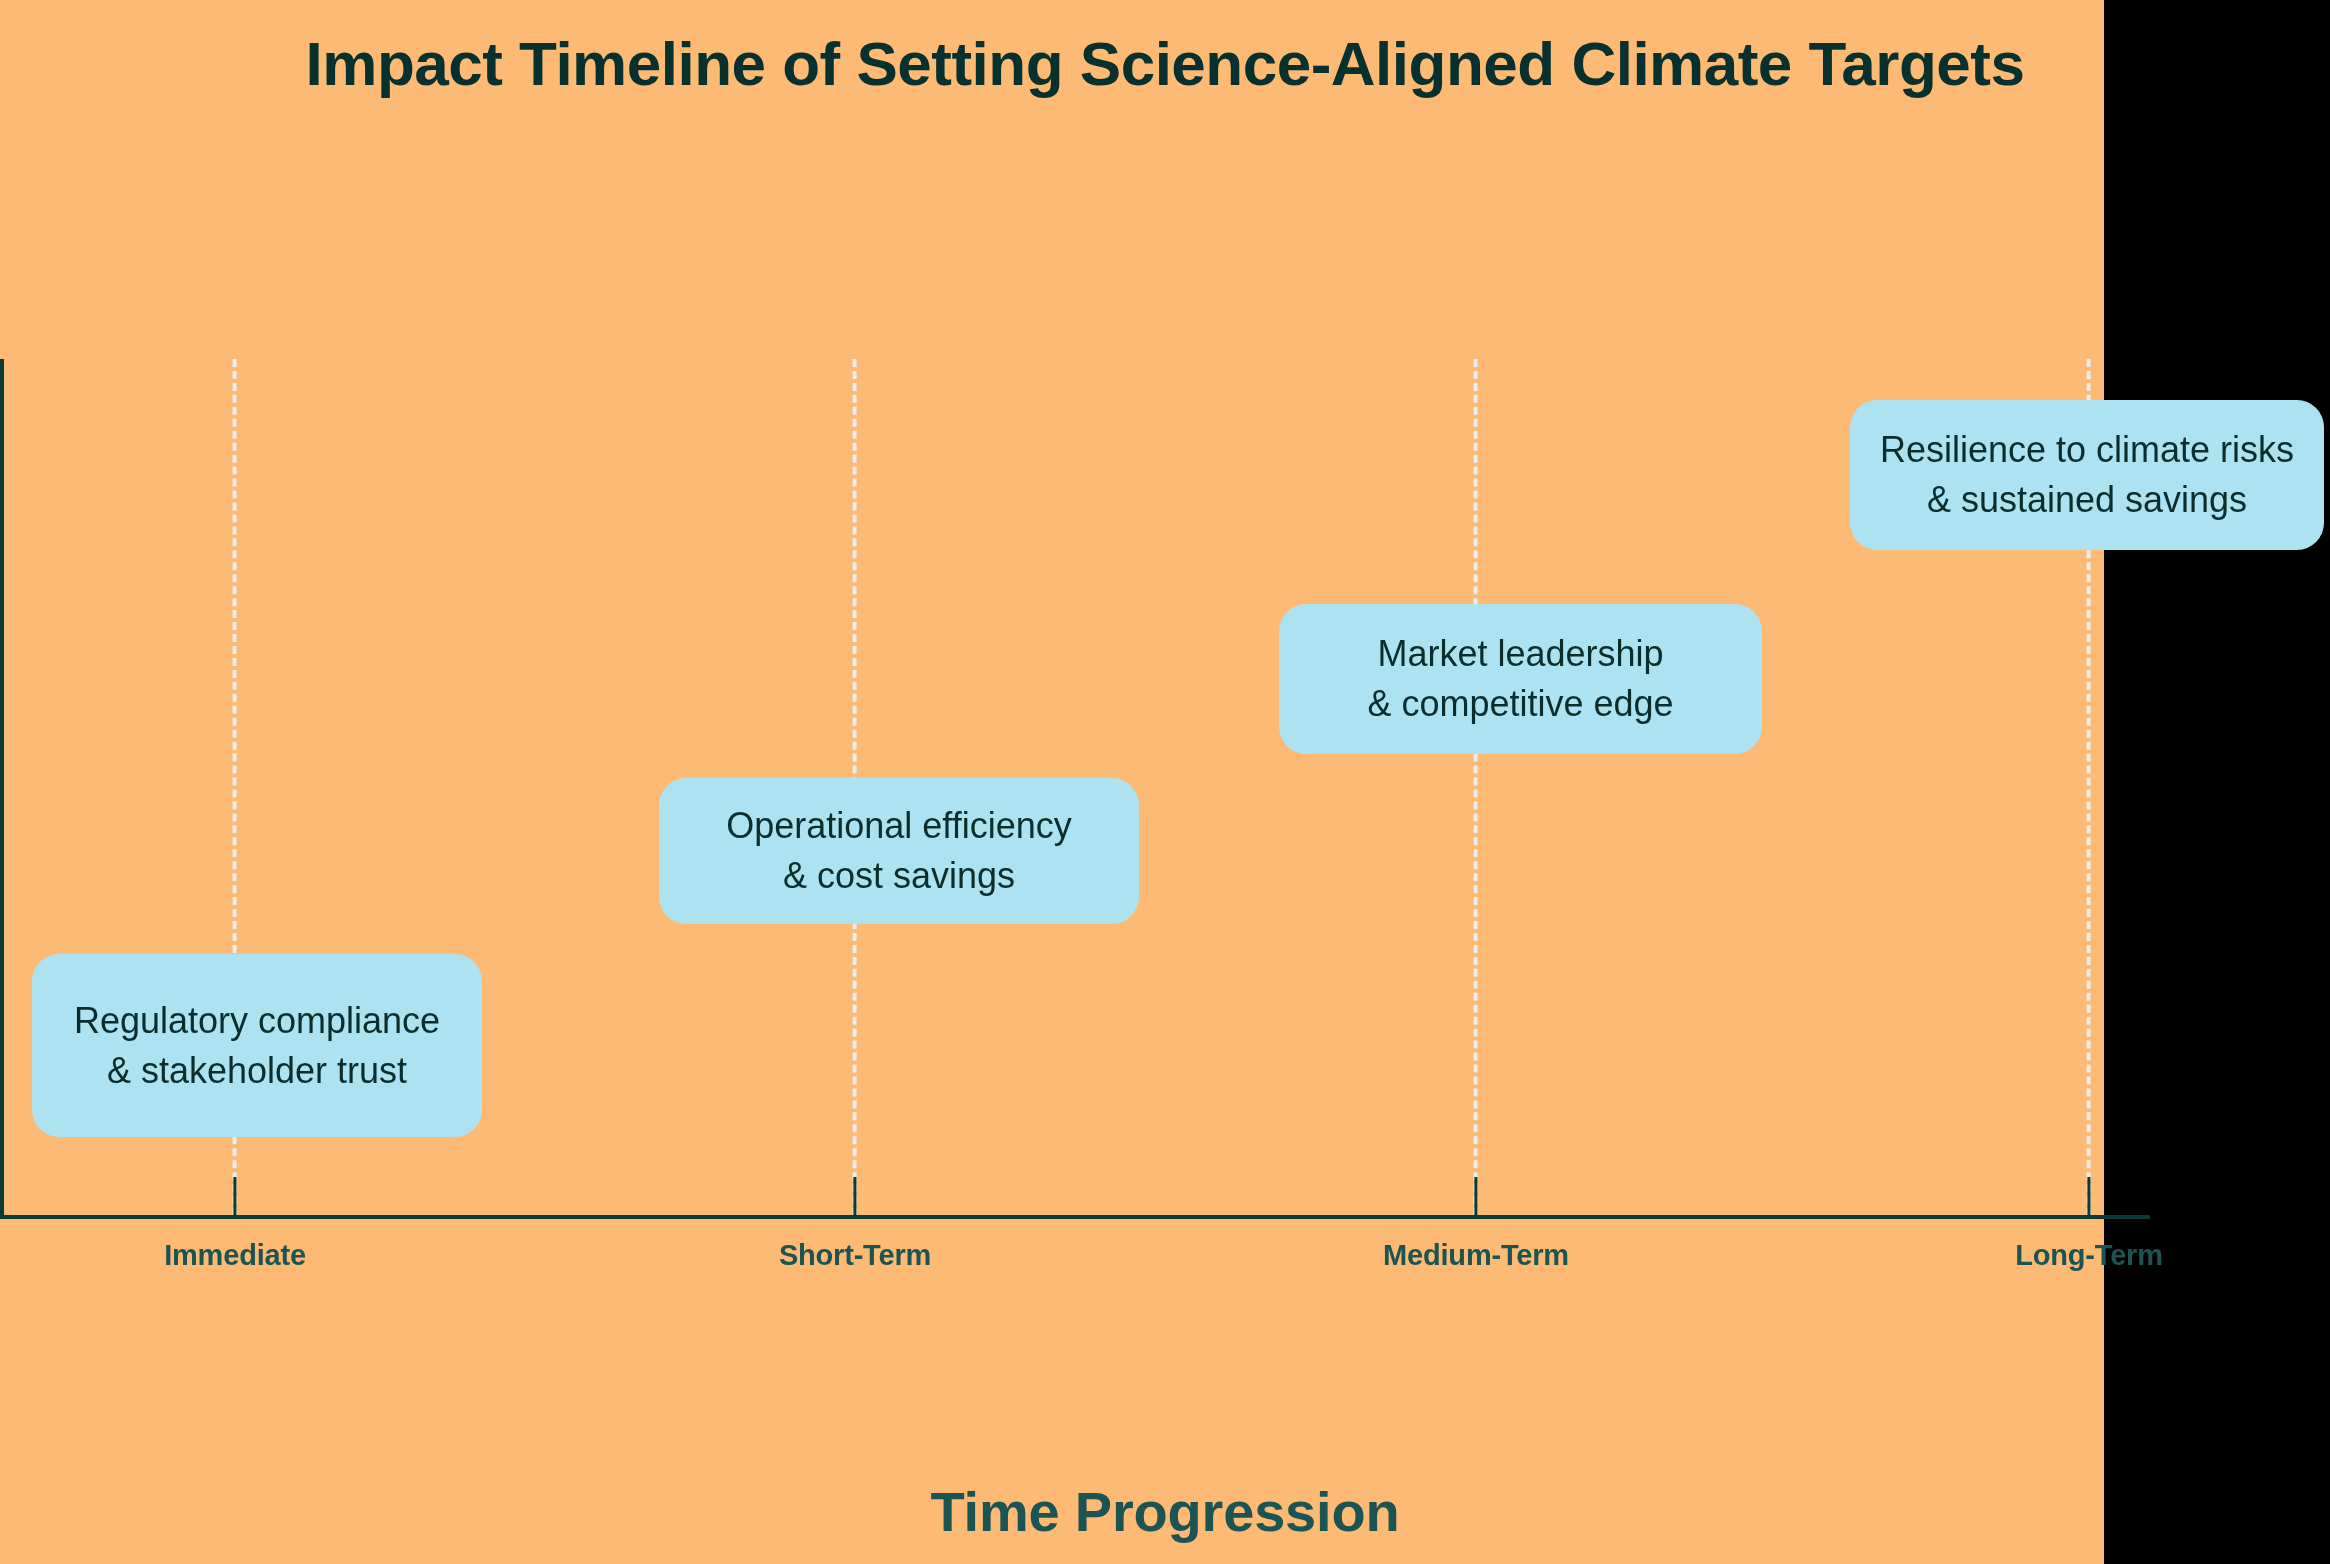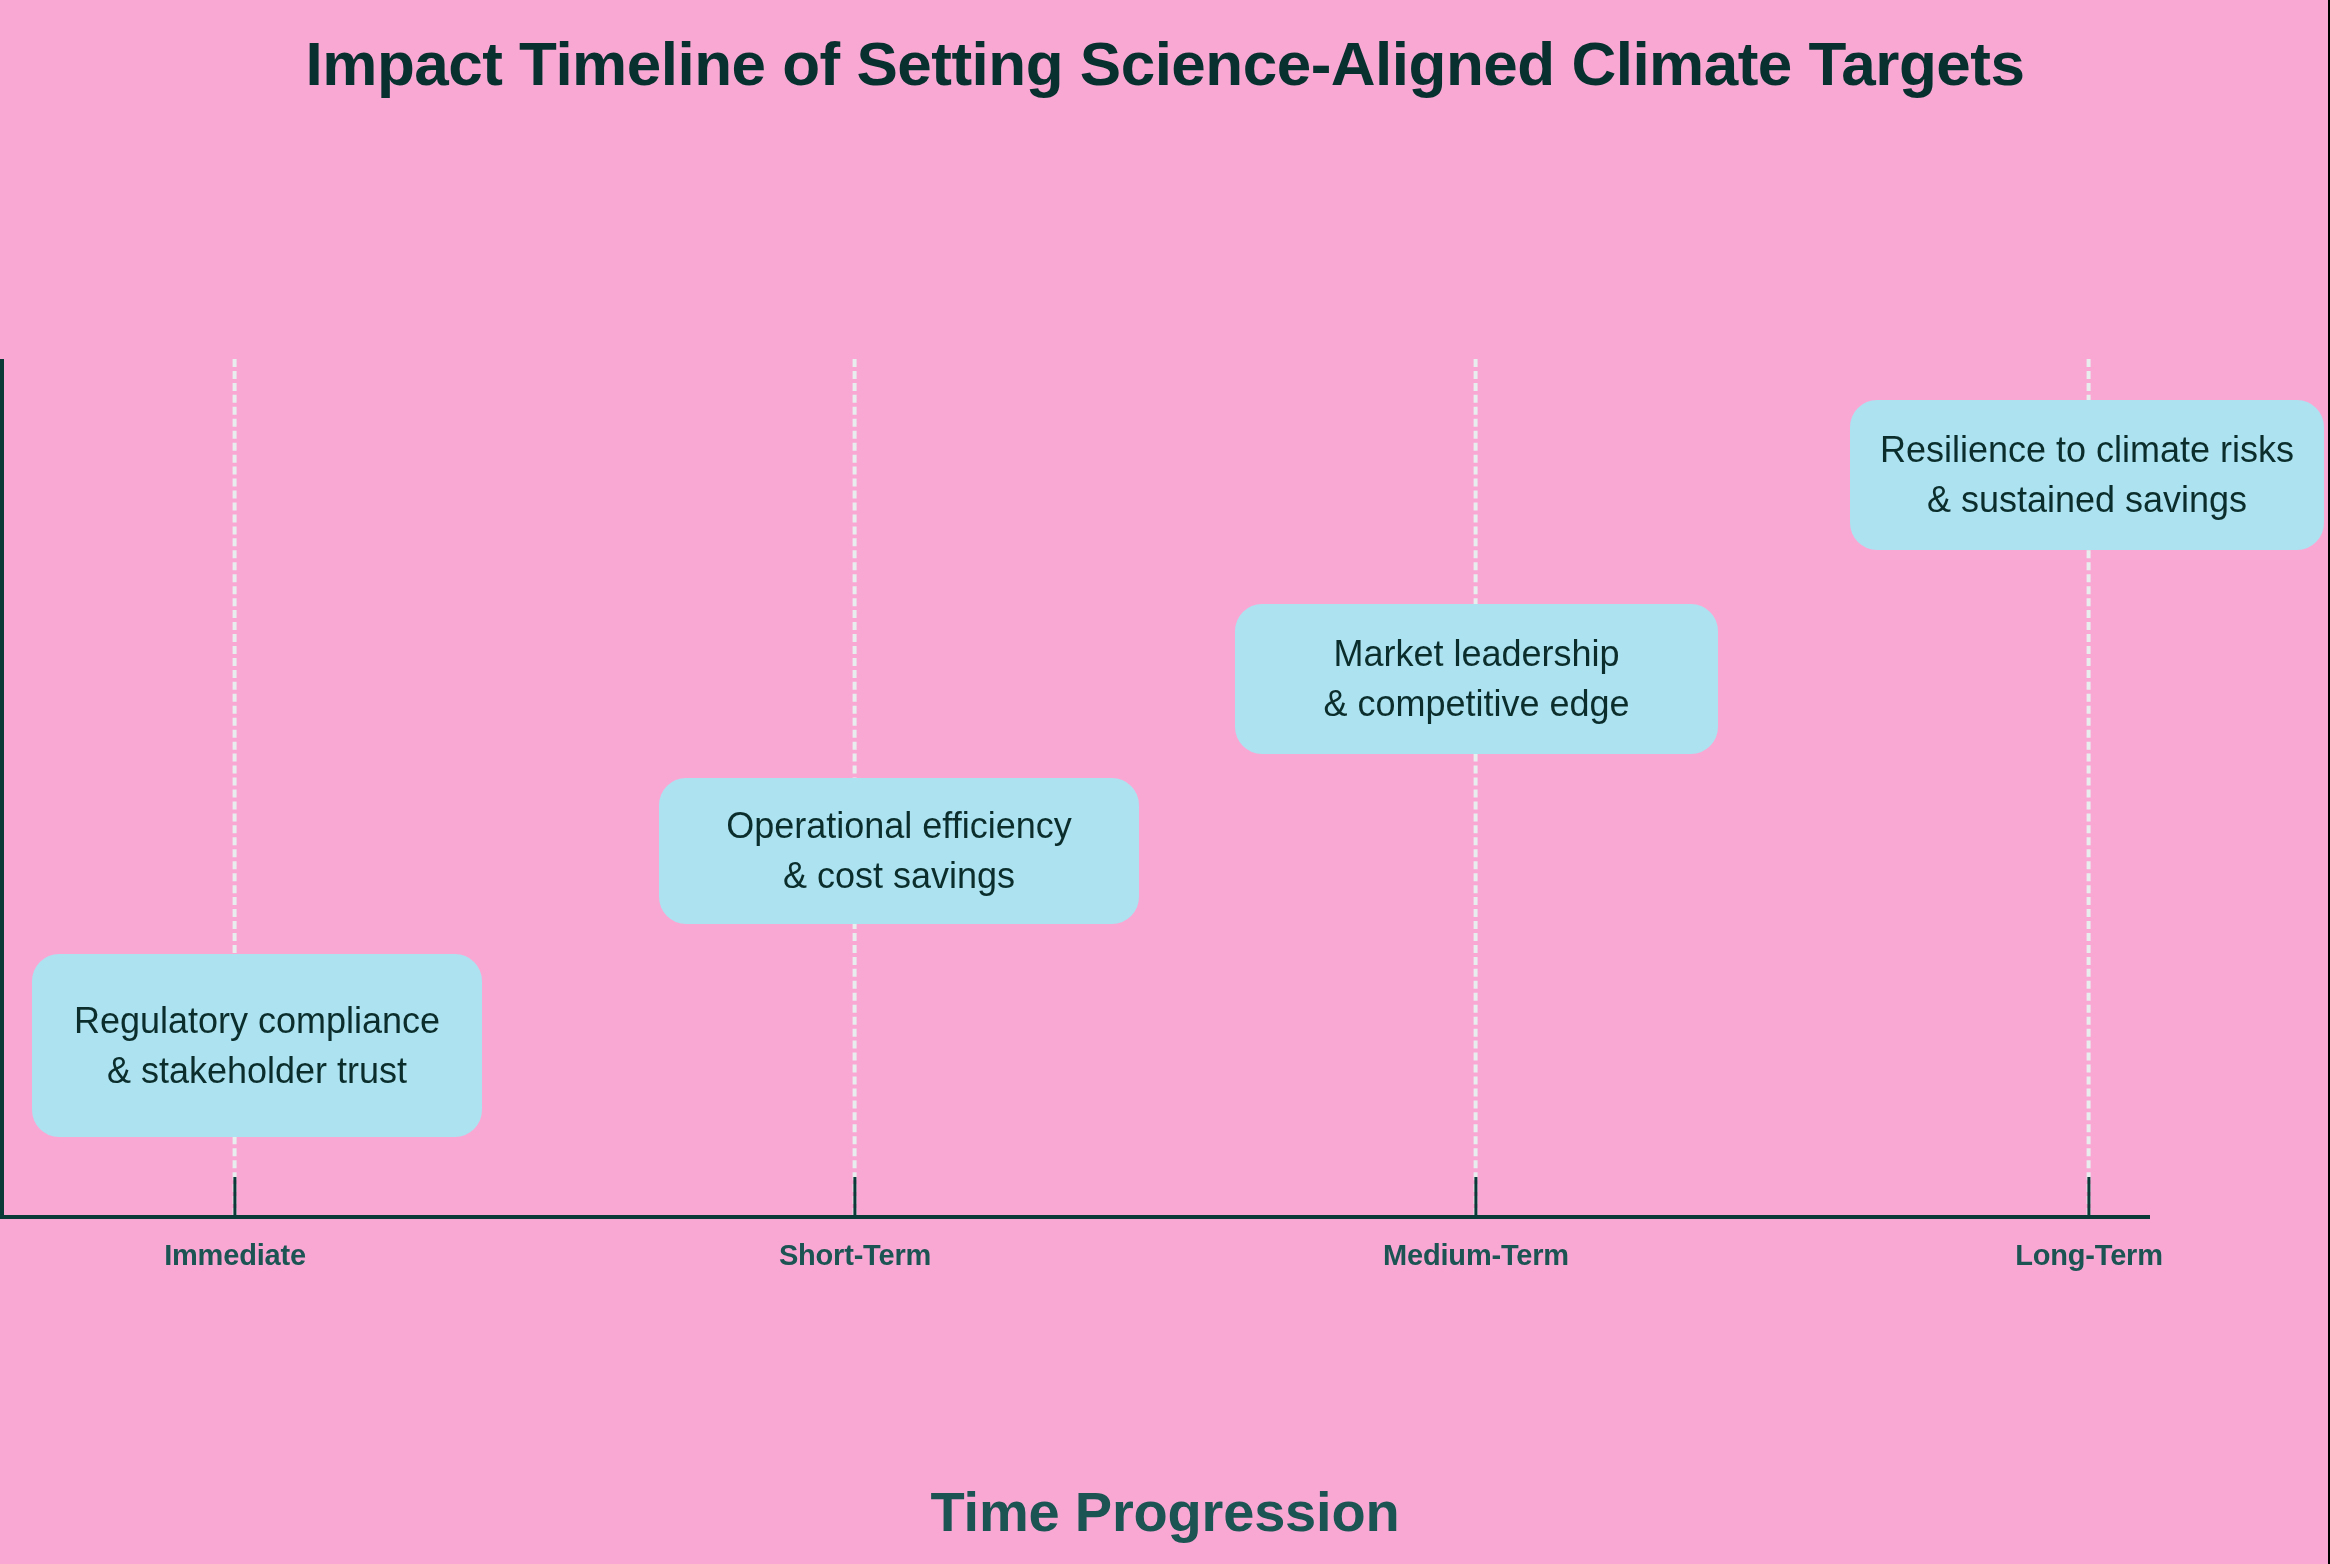--- a/index.html
+++ b/index.html
@@ -12,23 +12,23 @@
     height: 1565px;
     position: relative;
     overflow: hidden;
     font-family: "Liberation Sans", sans-serif;
     -webkit-font-smoothing: antialiased;
   }
 
   #canvas {
     position: absolute;
     inset: 0;
-    width: 2328px;
+    width: 2104px;
     height: 1565px;
-    background: #f9a8d4;
+    background: #fdba74;
   }
 
   
   #chart-title {
     position: absolute;
     left: 0;
     top: 30px;
     width: 2330px;
     text-align: center;
     font-size: 62px;
@@ -148,21 +148,21 @@
   <div class="milestone-box" style="left:32px; top:954px; width:450px; height:183px;">
     <span class="milestone-line">Regulatory compliance</span>
     <span class="milestone-line">&amp; stakeholder trust</span>
   </div>
 
   <div class="milestone-box" style="left:619px; top:778px; width:480px; height:146px;margin-left:40px;">
     <span class="milestone-line">Operational efficiency</span>
     <span class="milestone-line">&amp; cost savings</span>
   </div>
 
-  <div class="milestone-box" style="left:1235px; top:604px; width:483px; height:150px;align-items:center;">
+  <div class="milestone-box" style="left:1279px; top:604px; width:483px; height:150px;align-items:center;">
     <span class="milestone-line">Market leadership</span>
     <span class="milestone-line">&amp; competitive edge</span>
   </div>
 
   <div class="milestone-box" style="left:1850px; top:400px; width:474px; height:150px;">
     <span class="milestone-line">Resilience to climate risks</span>
     <span class="milestone-line">&amp; sustained savings</span>
   </div>
 
   <div id="axis-left-spine"></div>

